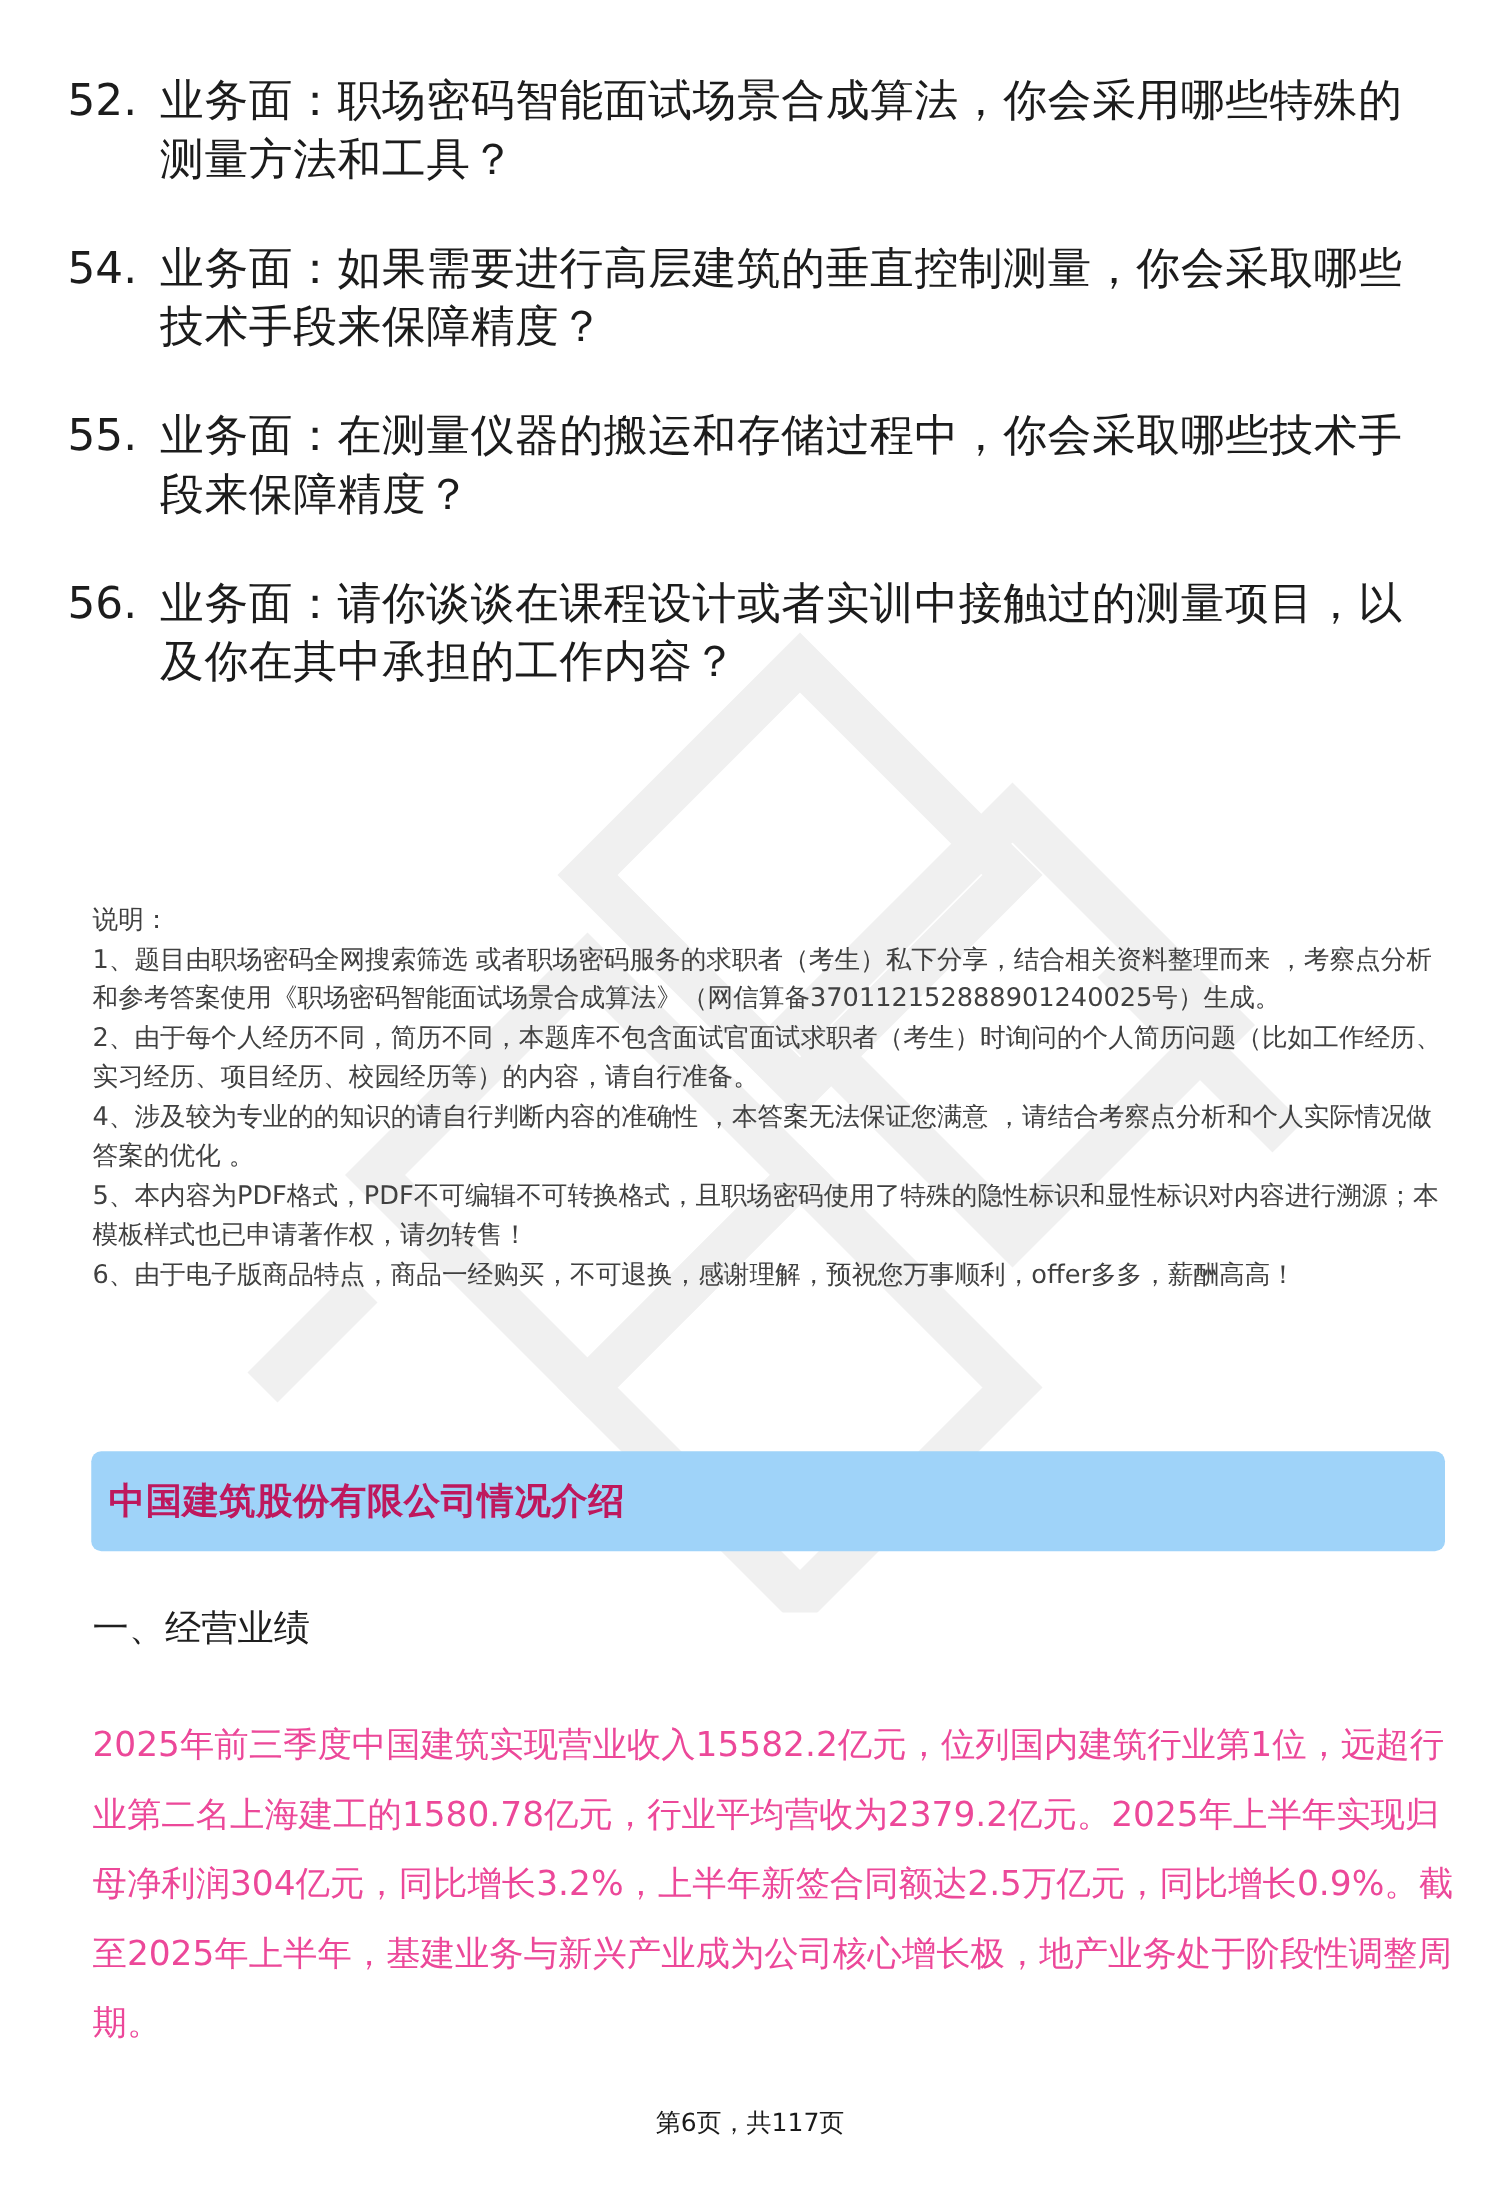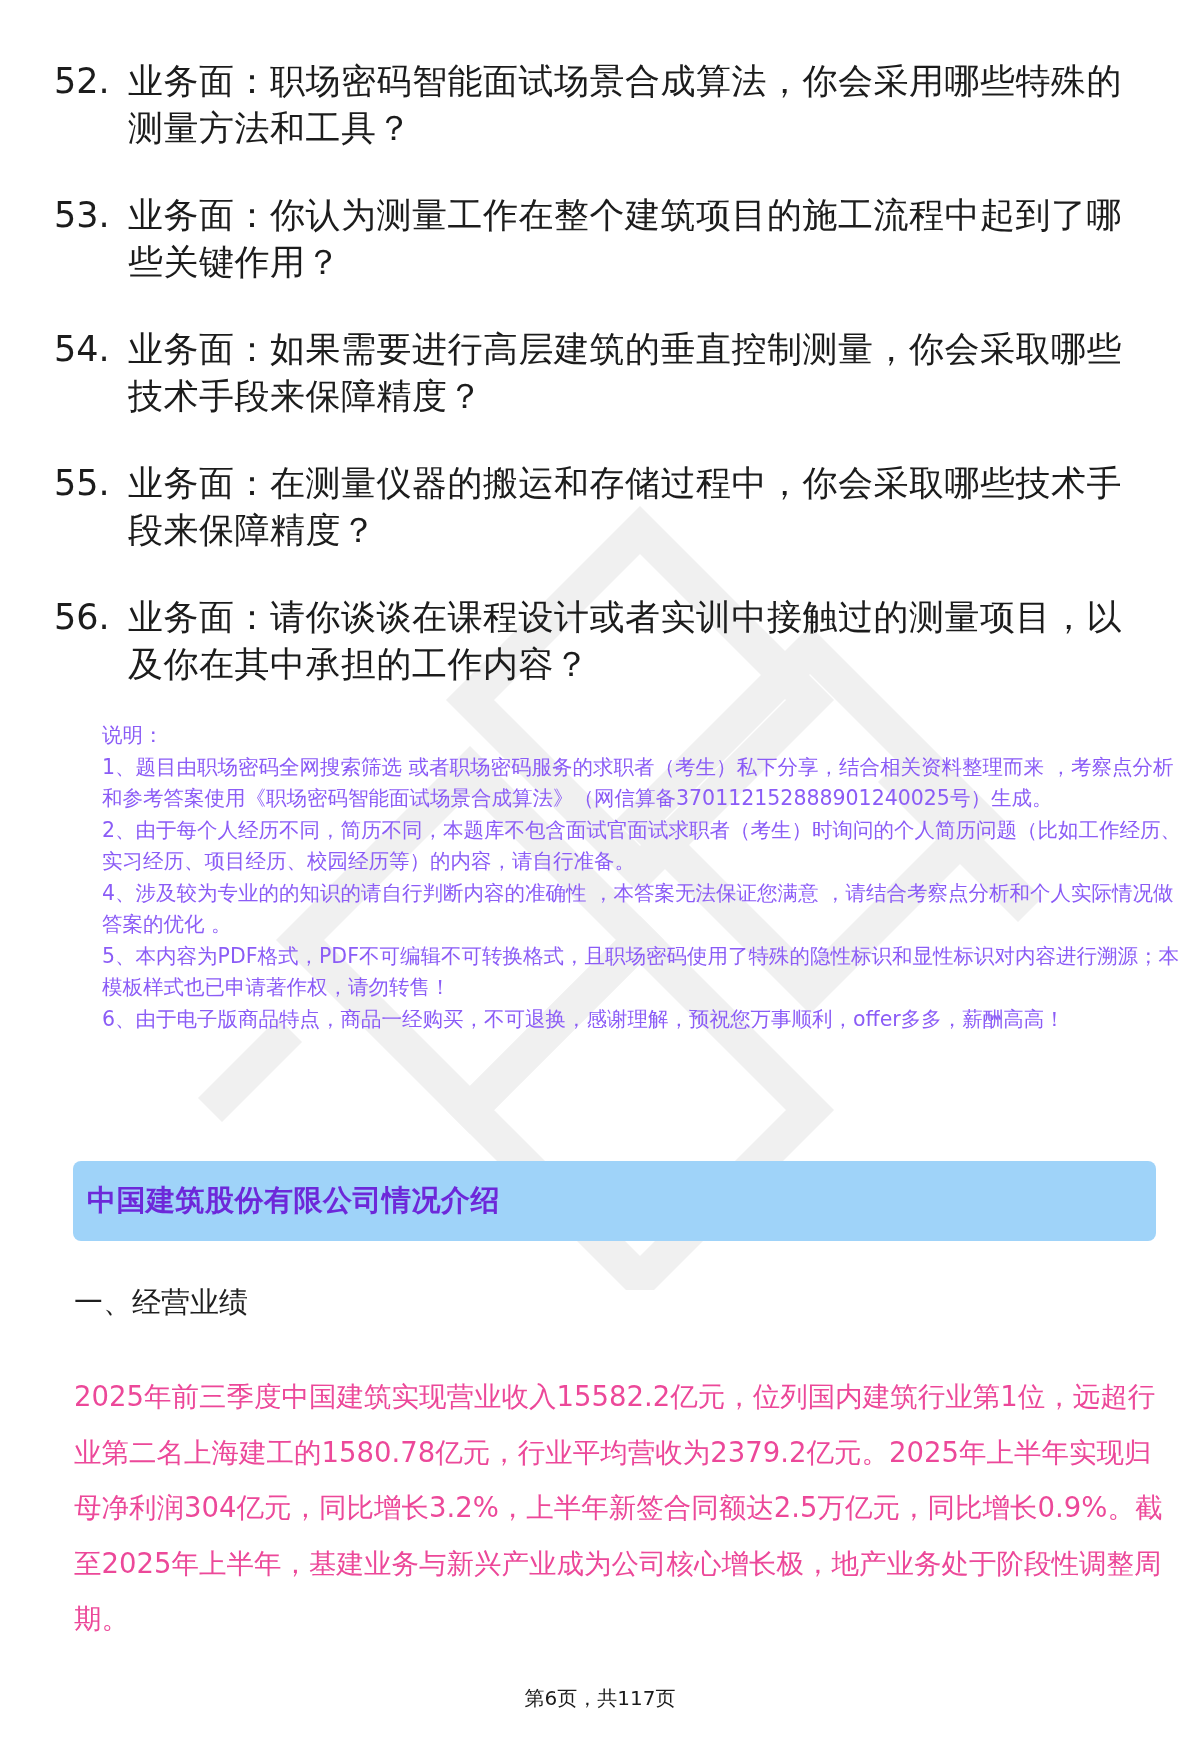--- a/index.html
+++ b/index.html
@@ -53,40 +53,39 @@
       flex: 1;
       letter-spacing: 0.5px;
     }
     .notes {
       position: absolute;
       left: 74px;
       top: 720px;
       width: 1090px;
       font-size: 20.5px;
       line-height: 31.5px;
-      color: #8b5cf6;
-      margin-left: 28px;
+      color: #404040;
     }
     .notes p { margin: 0; }
     .banner {
       position: absolute;
       left: 73px;
       top: 1161px;
       width: 1083px;
       height: 80px;
       background: #9fd3f9;
       border-radius: 8px;
       display: flex;
       align-items: center;
       padding-left: 14px;
     }
     .banner-title {
       font-size: 29px;
       font-weight: bold;
-      color: #6d28d9;
+      color: #be185d;
       letter-spacing: 0.5px;
     }
     .section-heading {
       position: absolute;
       left: 74px;
       top: 1282px;
       font-size: 29px;
       line-height: 40px;
       color: #1f1f1f;
     }
@@ -125,24 +124,20 @@
 </svg>
 
 <div class="page">
 
   <div class="q-list">
     <div class="question">
       <span class="q-num">52.</span>
       <span class="q-text">业务面：职场密码智能面试场景合成算法，你会采用哪些特殊的测量方法和工具？</span>
     </div>
     <div class="question">
-      <span class="q-num">53.</span>
-      <span class="q-text">业务面：你认为测量工作在整个建筑项目的施工流程中起到了哪些关键作用？</span>
-    </div>
-    <div class="question">
       <span class="q-num">54.</span>
       <span class="q-text">业务面：如果需要进行高层建筑的垂直控制测量，你会采取哪些技术手段来保障精度？</span>
     </div>
     <div class="question">
       <span class="q-num">55.</span>
       <span class="q-text">业务面：在测量仪器的搬运和存储过程中，你会采取哪些技术手段来保障精度？</span>
     </div>
     <div class="question">
       <span class="q-num">56.</span>
       <span class="q-text">业务面：请你谈谈在课程设计或者实训中接触过的测量项目，以及你在其中承担的工作内容？</span>

